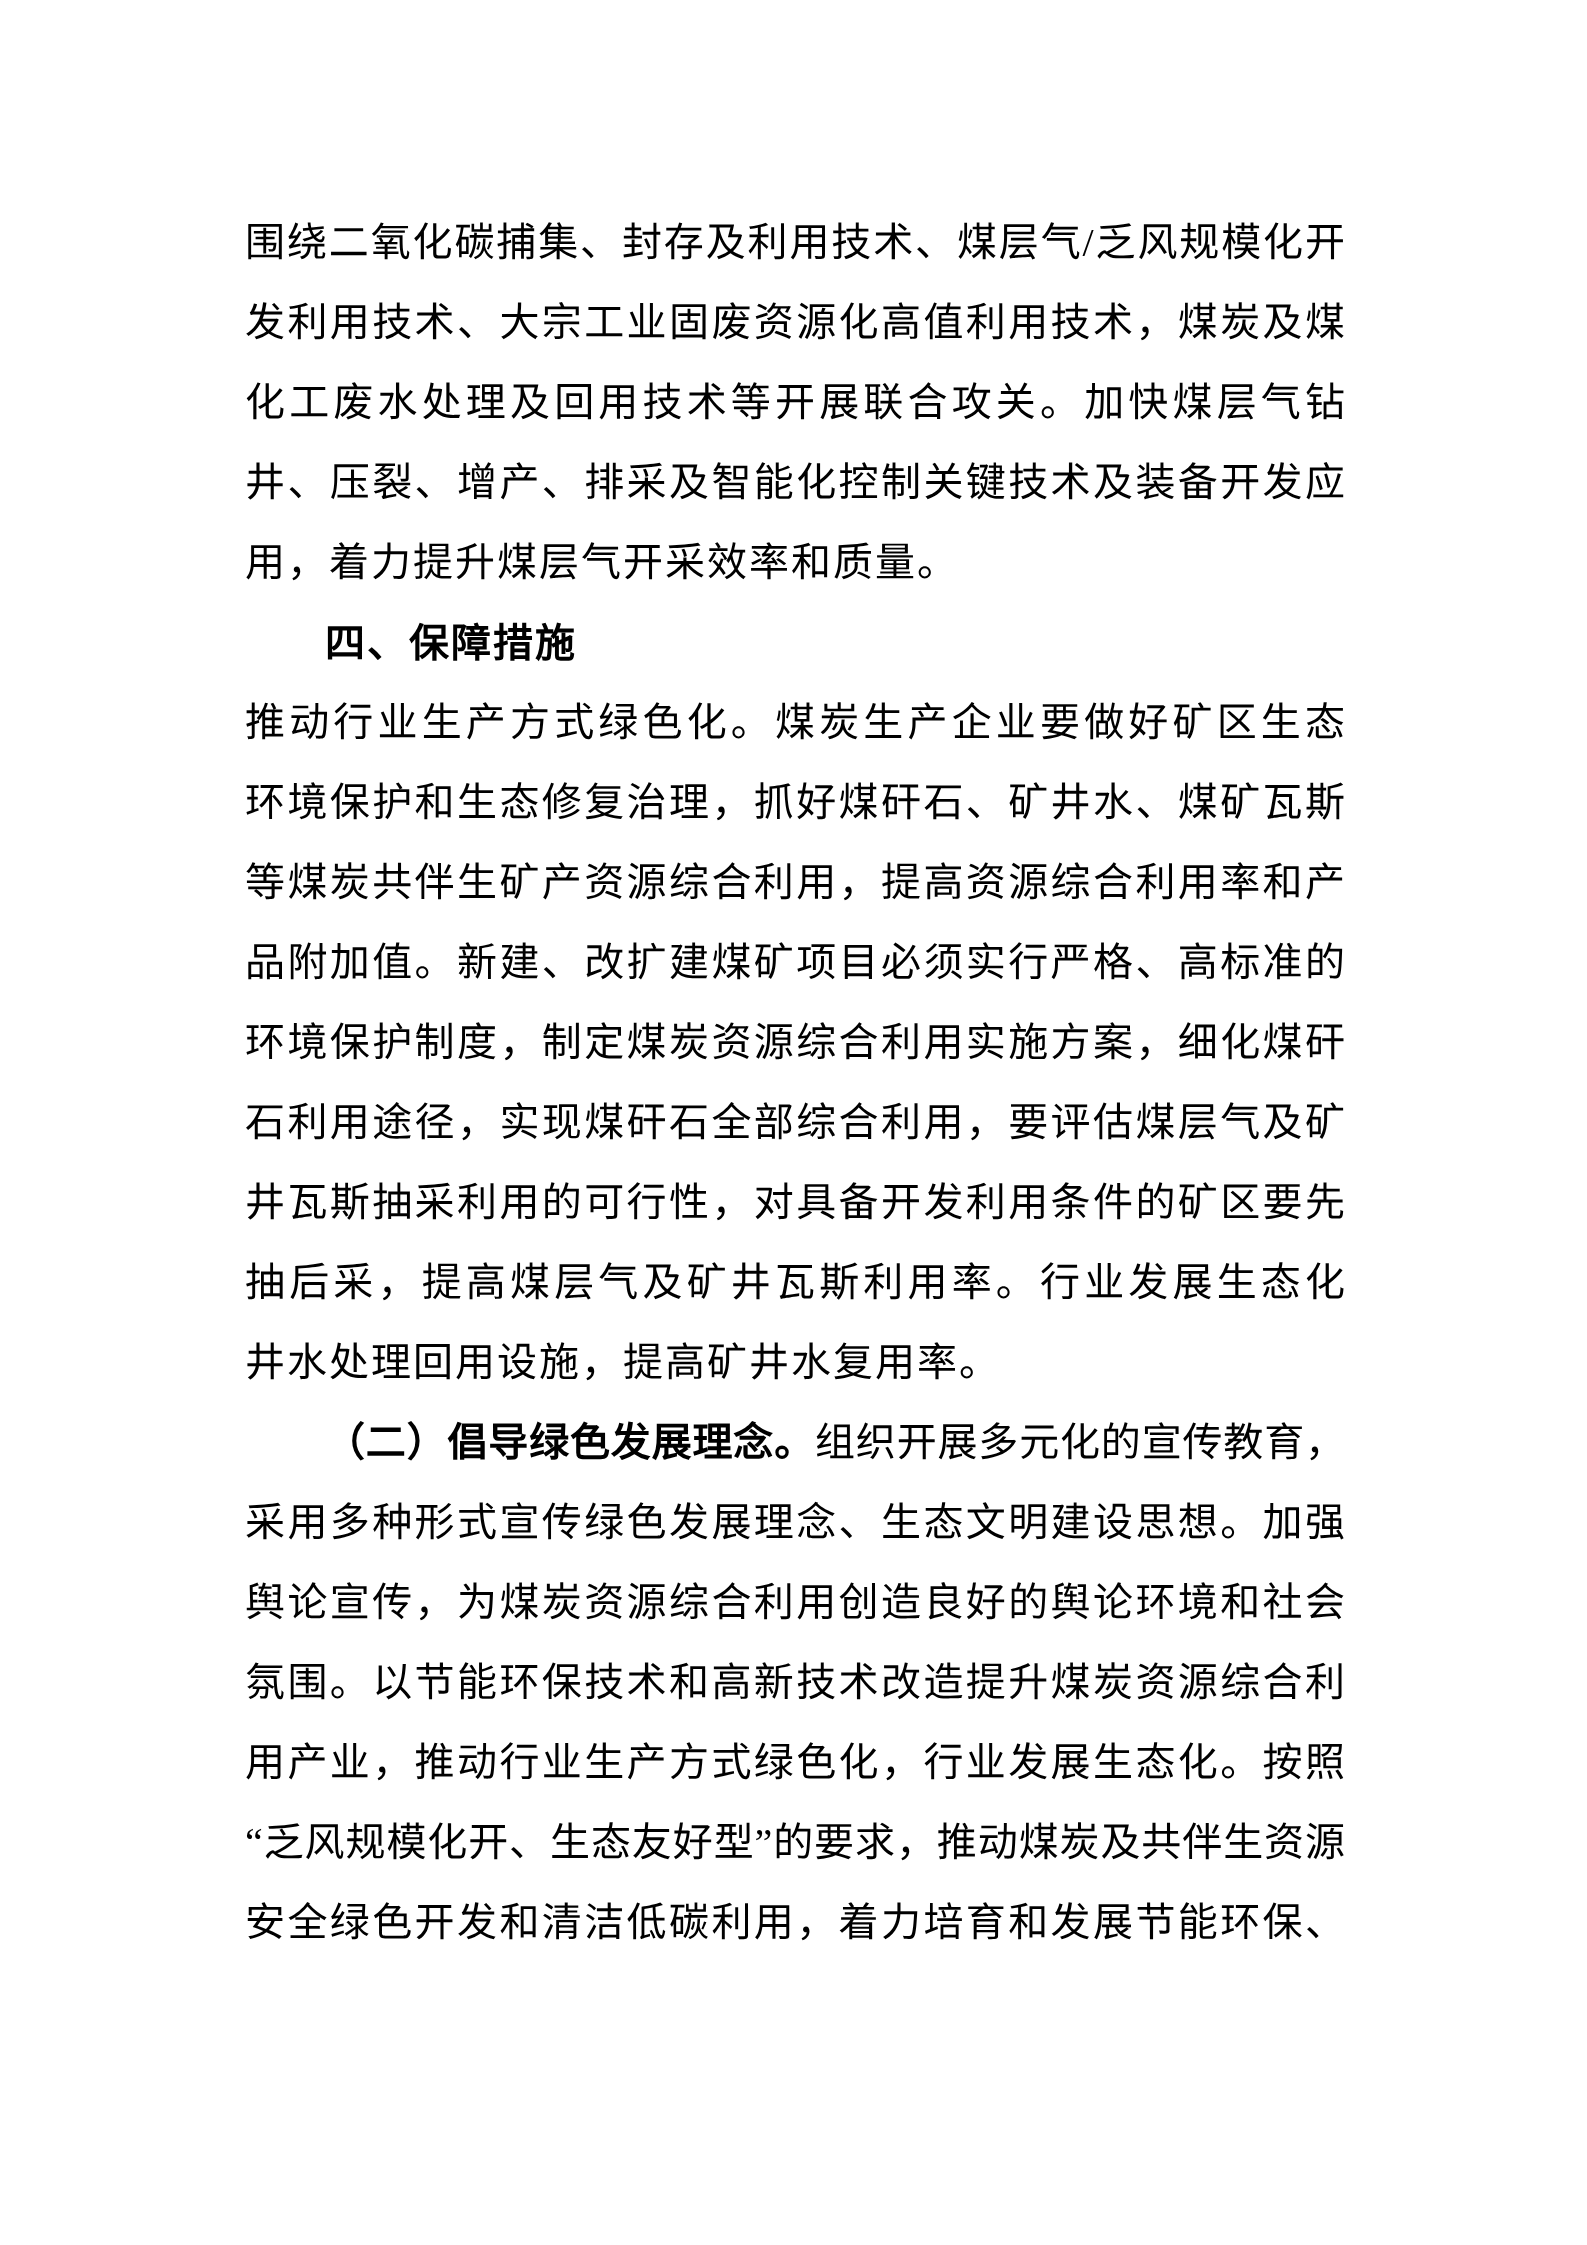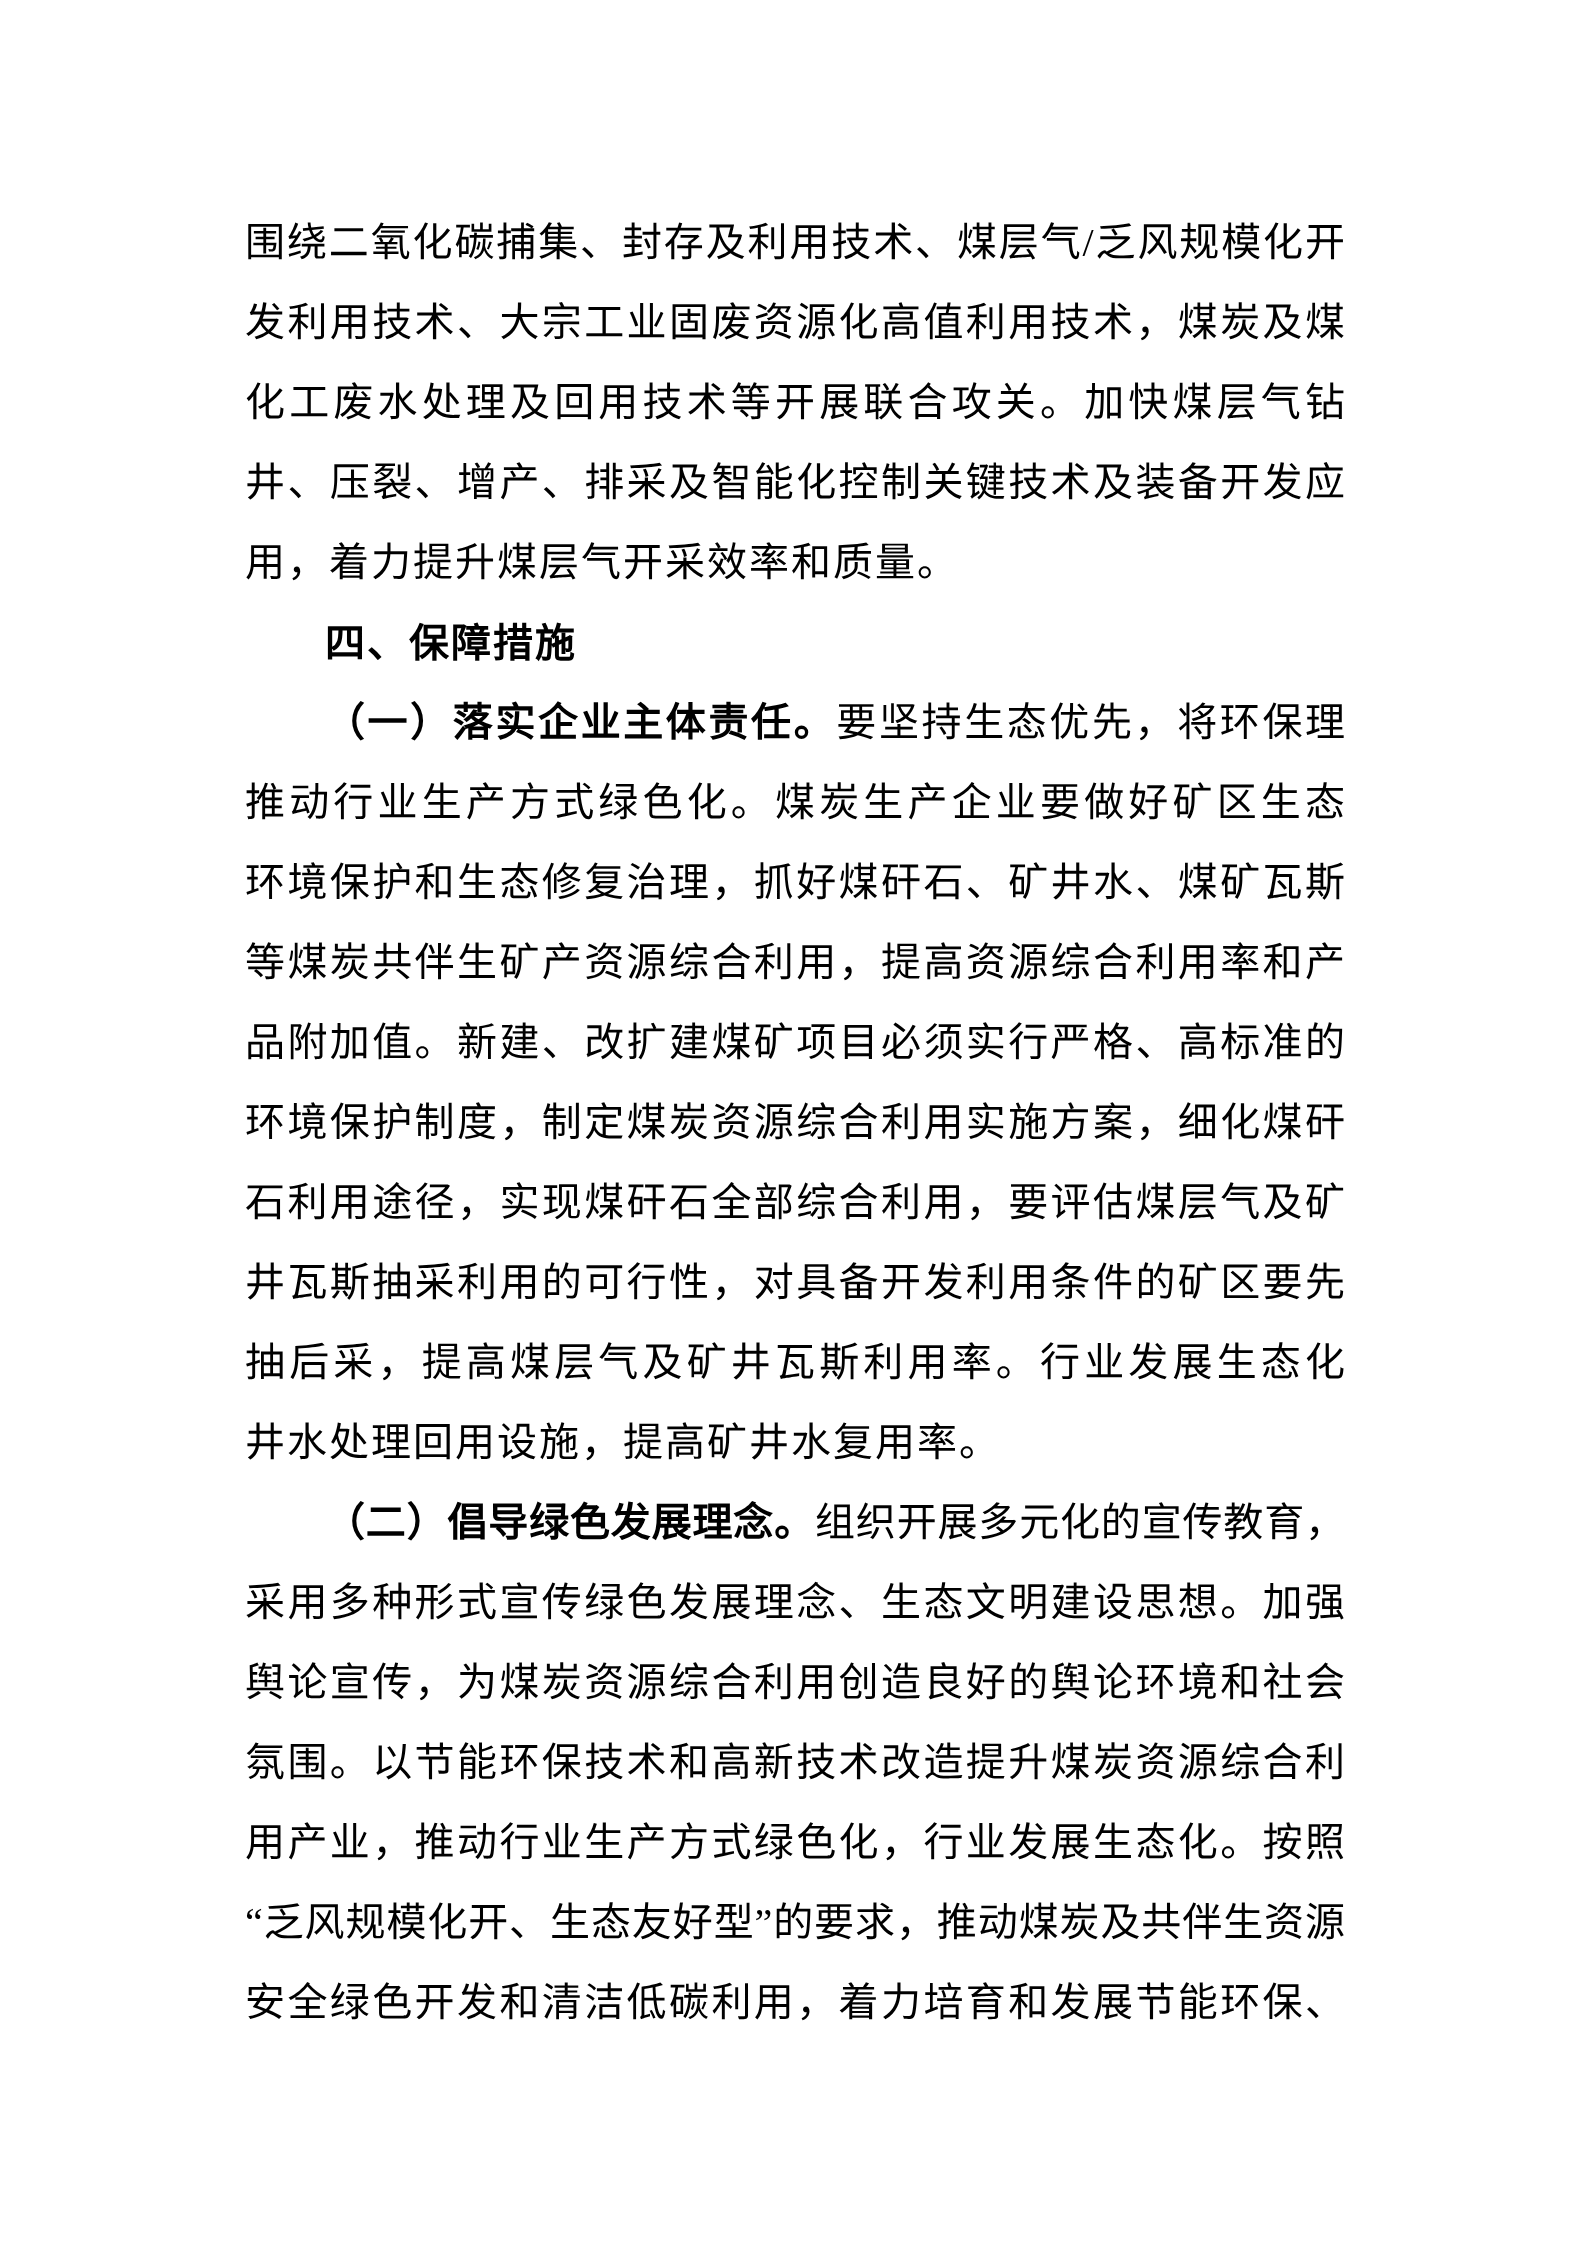--- a/index.html
+++ b/index.html
@@ -59,21 +59,20 @@
   <div class="content">
 
     <div class="line"><span>围绕二氧化碳捕集、封存及利用技术、煤层气/乏风规模化开</span></div>
     <div class="line"><span>发利用技术、大宗工业固废资源化高值利用技术，煤炭及煤</span></div>
     <div class="line"><span>化工废水处理及回用技术等开展联合攻关。加快煤层气钻</span></div>
     <div class="line"><span>井、压裂、增产、排采及智能化控制关键技术及装备开发应</span></div>
     <div class="line para-end"><span>用，着力提升煤层气开采效率和质量。</span></div>
 
     <div class="line heading indent"><span>四、保障措施</span></div>
 
-    <div class="line indent"><span class="lead">（一）落实企业主体责任。</span><span>要坚持生态优先，将环保理</span></div>
     <div class="line"><span>推动行业生产方式绿色化。煤炭生产企业要做好矿区生态</span></div>
     <div class="line"><span>环境保护和生态修复治理，抓好煤矸石、矿井水、煤矿瓦斯</span></div>
     <div class="line"><span>等煤炭共伴生矿产资源综合利用，提高资源综合利用率和产</span></div>
     <div class="line"><span>品附加值。新建、改扩建煤矿项目必须实行严格、高标准的</span></div>
     <div class="line"><span>环境保护制度，制定煤炭资源综合利用实施方案，细化煤矸</span></div>
     <div class="line"><span>石利用途径，实现煤矸石全部综合利用，要评估煤层气及矿</span></div>
     <div class="line"><span>井瓦斯抽采利用的可行性，对具备开发利用条件的矿区要先</span></div>
     <div class="line"><span>抽后采，提高煤层气及矿井瓦斯利用率。行业发展生态化</span></div>
     <div class="line para-end"><span>井水处理回用设施，提高矿井水复用率。</span></div>
 

